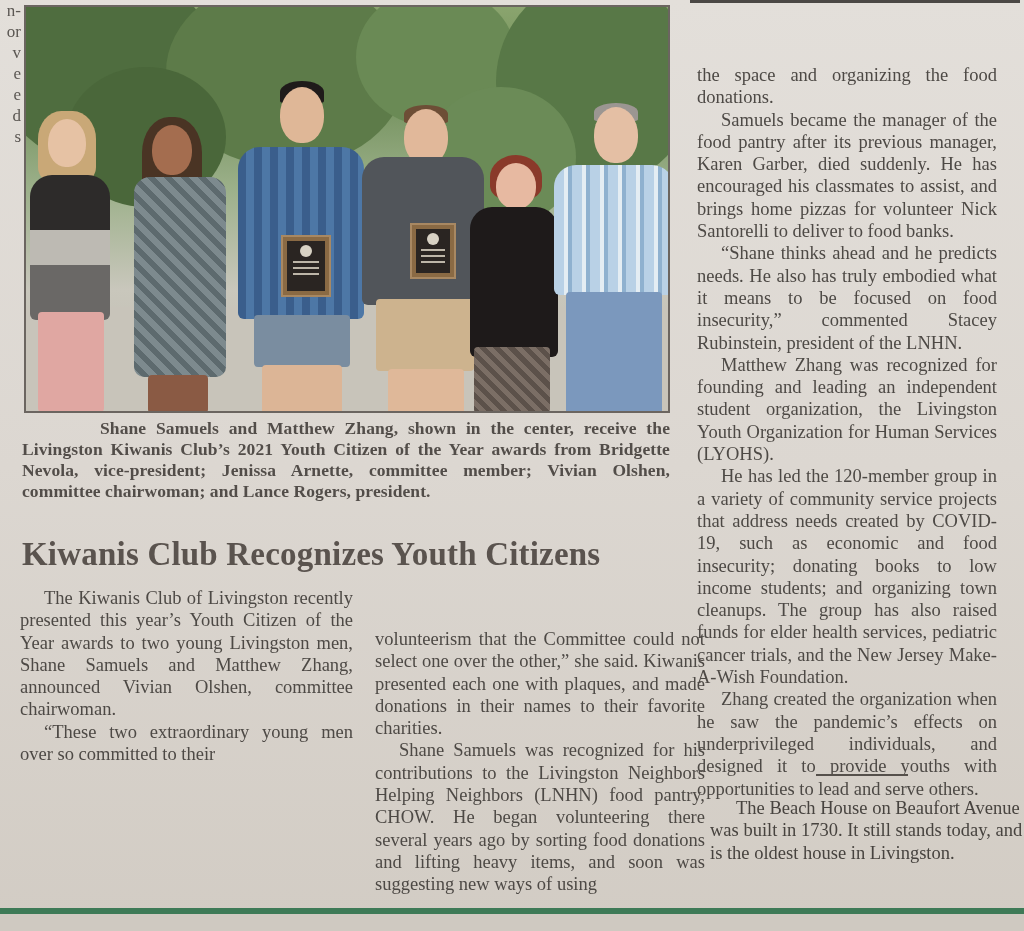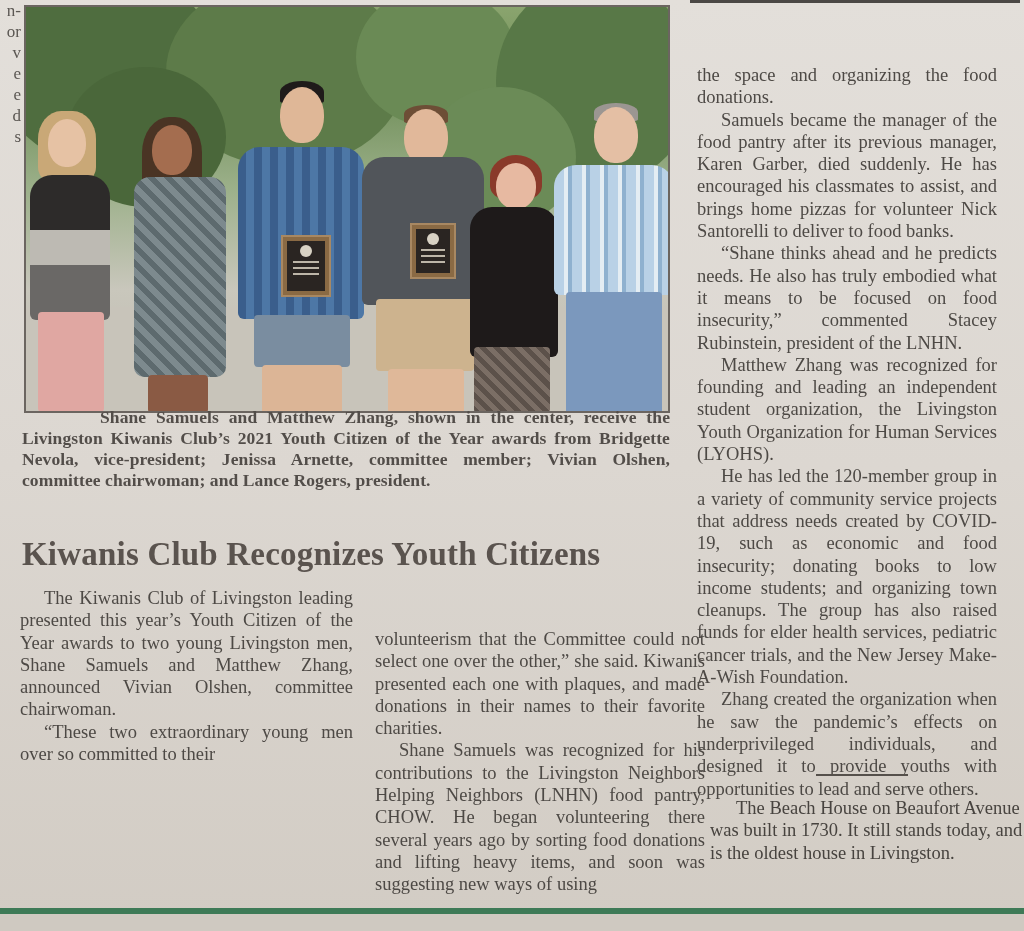--- a/index.html
+++ b/index.html
@@ -40,21 +40,21 @@
     padding: 4px;
   }
   .plaque-inner {
     width: 100%; height: 100%; background: #2a2522;
     display: flex; flex-direction: column; align-items: center; padding-top: 4px;
   }
   .plaque-seal { width: 12px; height: 12px; border-radius: 50%; background: #d8d2c4; }
   .plaque-line { width: 70%; height: 2px; background: #bdb6a8; margin-top: 4px; }
 
   .caption {
-    position: absolute; left: 22px; top: 407px; width: 648px;
+    position: absolute; left: 22px; top: 418px; width: 648px;
     font-family: "Liberation Serif", serif; font-weight: bold;
     font-size: 17.5px; line-height: 21px; color: #524d49;
     text-align: justify; text-indent: 78px; letter-spacing: 0.1px;
   }
   .headline {
     position: absolute; left: 22px; top: 534px; width: 660px;
     font-family: "Liberation Serif", serif; font-weight: bold;
     font-size: 33px; line-height: 40px; color: #5a534e;
     white-space: nowrap; letter-spacing: 0.2px;
   }
@@ -173,21 +173,21 @@
       <div class="torso" style="left:528px;top:158px;width:120px;height:130px;background:repeating-linear-gradient(90deg,#b9d1e6 0 10px,#e4edf3 10px 14px,#8fb1cf 14px 18px);"></div>
       <div class="legs" style="left:540px;top:285px;width:96px;height:122px;background:#7b98bd;"></div>
     </div>
   </div>
 
   <div class="caption">Shane Samuels and Matthew Zhang, shown in the center, receive the Livingston Kiwanis Club’s 2021 Youth Citizen of the Year awards from Bridgette Nevola, vice-president; Jenissa Arnette, committee member; Vivian Olshen, committee chairwoman; and Lance Rogers, president.</div>
 
   <h1 class="headline">Kiwanis Club Recognizes Youth Citizens</h1>
 
   <div class="col col1">
-    <p>The Kiwanis Club of Livingston leading presented this year’s Youth Citizen of the Year awards to two young Livingston men, Shane Samuels and Matthew Zhang, announced Vivian Olshen, committee chairwoman.</p>
+    <p>The Kiwanis Club of Livingston recently presented this year’s Youth Citizen of the Year awards to two young Livingston men, Shane Samuels and Matthew Zhang, announced Vivian Olshen, committee chairwoman.</p>
     <p>“These two extraordinary young men over so committed to their</p>
   </div>
 
   <div class="col col2">
     <p class="noindent">volunteerism that the Committee could not select one over the other,” she said. Kiwanis presented each one with plaques, and made donations in their names to their favorite charities.</p>
     <p>Shane Samuels was recognized for his contributions to the Livingston Neighbors Helping Neighbors (LNHN) food pantry, CHOW. He began volunteering there several years ago by sorting food donations and lifting heavy items, and soon was suggesting new ways of using</p>
   </div>
 
   <div class="col col3">
     <p class="noindent">the space and organizing the food donations.</p>

